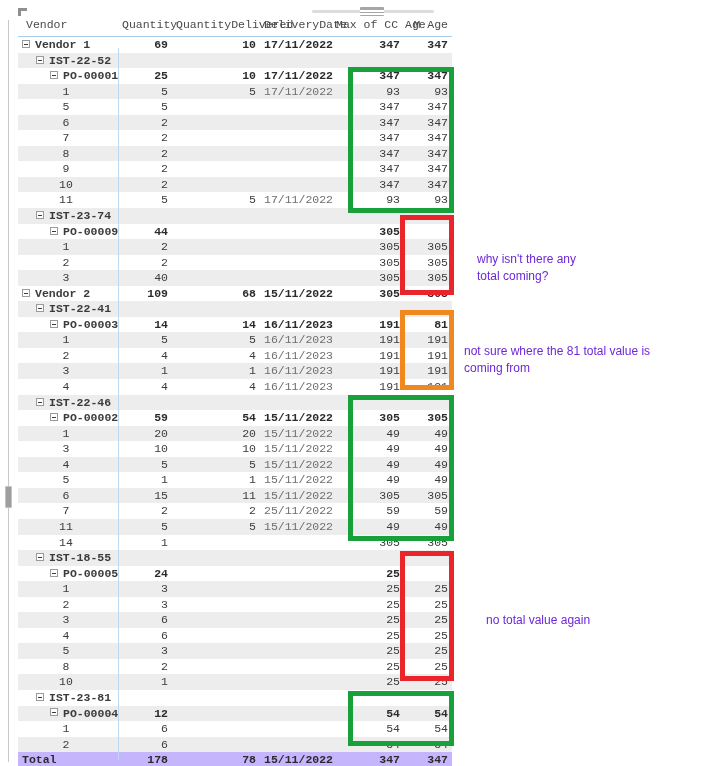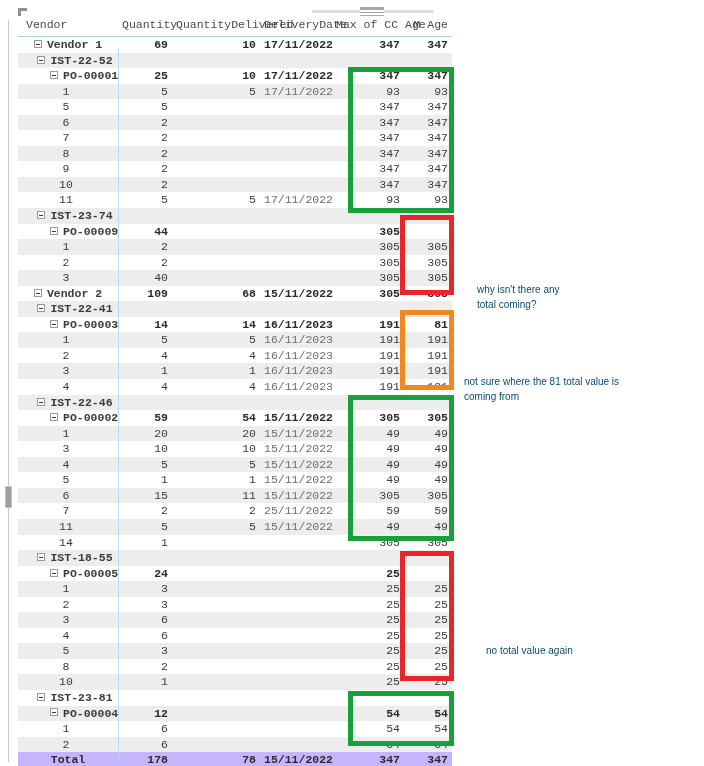--- a/index.html
+++ b/index.html
@@ -77,21 +77,21 @@
     height: 15.55px;
     padding: 0 4px 0 4px;
     text-align: right;
     white-space: nowrap;
     font-size: 11.5px;
     line-height: 15.55px;
     color: #3b3b3b;
     border: none;
   }
   tbody tr.alt td { background: #ededed; }
-  tbody td.label { text-align: center; color: #3b3b3b; }
+  tbody td.label { text-align: left; color: #3b3b3b; }
 
   
   td.label .ind { display:inline-block; }
   td.label.lvl1 .ind { width: 0px; }
   td.label.lvl2 .ind { width: 14px; }
   td.label.lvl3 .ind { width: 28px; }
   td.label.lvl4 { text-align: center; padding-left: 0; }
 
   .exp {
     display:inline-block; width:8px; height:8px;
@@ -115,22 +115,22 @@
   }
 
   
   tr.total td { font-weight: bold; color:#2b2b2b; background:#c4b5fd; }
 
   
   .hl { position:absolute; border-style: solid; background: transparent; }
 
   
   .annot {
-    position:absolute; font-size:10px; color:#0c4a6e;
-    line-height:1.45; font-family:"Liberation Sans", sans-serif;margin-top:32px;
+    position:absolute; font-size:12px; color:#6d28d9;
+    line-height:1.45; font-family:"Liberation Sans", sans-serif;
   }
 </style>
 </head>
 <body>
 
 <div id="root">
 
   <div class="corner-mark"></div>
 
   <div class="h-scroll-track"></div>

